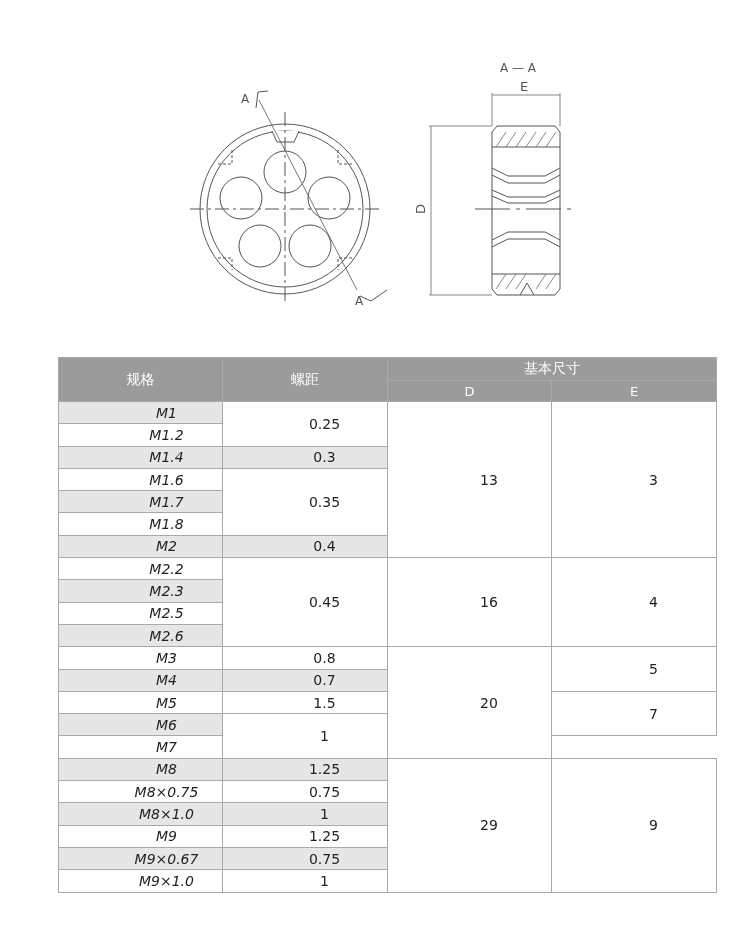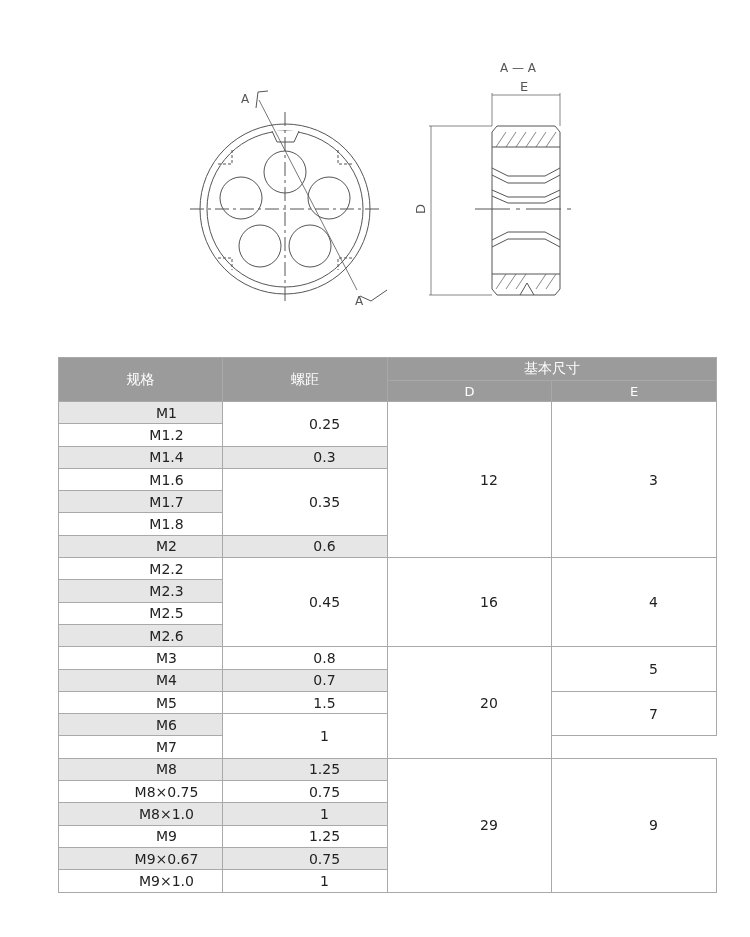--- a/index.html
+++ b/index.html
@@ -5,21 +5,21 @@
   html,body{margin:0;padding:0;background:#fff;}
   body{width:750px;height:937px;position:relative;overflow:hidden;font-family:"DejaVu Sans","Liberation Sans",sans-serif;color:#222;}
   .drawing{position:absolute;left:0;top:0;width:750px;height:330px;}
   table.spec{position:absolute;left:58px;top:357px;border-collapse:collapse;table-layout:fixed;width:658px;font-size:14px;}
   table.spec td, table.spec th{border:1.5px solid #a9a9a9;text-align:center;padding:0;font-weight:normal;}
   table.spec th{background:#9b9b9b;color:#fff;}
   table.spec tr.h1 th{height:22px;font-size:14px;}
   table.spec tr.h2 th{height:20px;font-size:13px;}
   table.spec td{height:21.3px;line-height:20px;padding-left:39px;}
   .g{background:#e6e6e6;}
-  .spec-cell{text-align:center;padding-left:52px !important;}
+  .spec-cell{text-align:center;padding-left:52px !important;font-style:italic;}
 </style>
 </head>
 <body>
 
 <svg class="drawing" viewBox="0 0 750 330" xmlns="http://www.w3.org/2000/svg">
   <g fill="none" stroke="#555" stroke-width="1">
 
     <circle cx="285" cy="209" r="85"></circle>
     <circle cx="285" cy="209" r="78"></circle>
 
@@ -104,21 +104,21 @@
     </tr>
     <tr class="h2">
       <th>D</th>
       <th>E</th>
     </tr>
   </thead>
   <tbody>
     <tr>
       <td class="spec-cell g">M1</td>
       <td rowspan="2">0.25</td>
-      <td rowspan="7">12</td>
+      <td rowspan="7">13</td>
       <td rowspan="7">3</td>
     </tr>
     <tr>
       <td class="spec-cell">M1.2</td>
     </tr>
     <tr>
       <td class="spec-cell g">M1.4</td>
       <td class="g">0.3</td>
     </tr>
     <tr>
@@ -126,21 +126,21 @@
       <td rowspan="3">0.35</td>
     </tr>
     <tr>
       <td class="spec-cell g">M1.7</td>
     </tr>
     <tr>
       <td class="spec-cell">M1.8</td>
     </tr>
     <tr>
       <td class="spec-cell g">M2</td>
-      <td class="g">0.6</td>
+      <td class="g">0.4</td>
     </tr>
     <tr>
       <td class="spec-cell">M2.2</td>
       <td rowspan="4">0.45</td>
       <td rowspan="4">16</td>
       <td rowspan="4">4</td>
     </tr>
     <tr>
       <td class="spec-cell g">M2.3</td>
     </tr>

